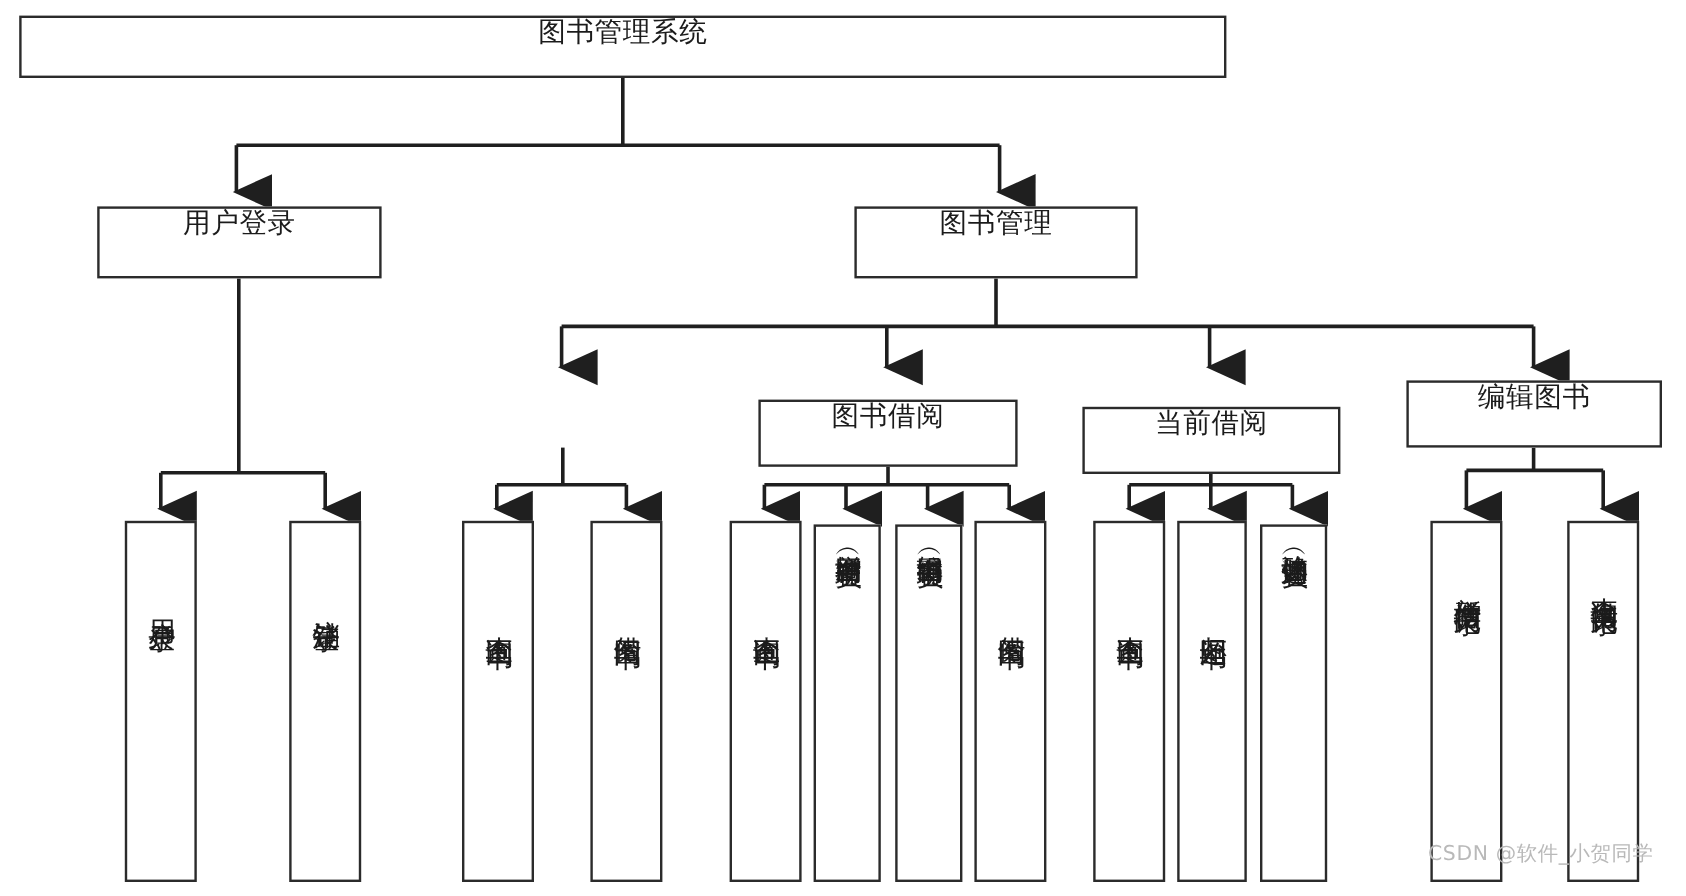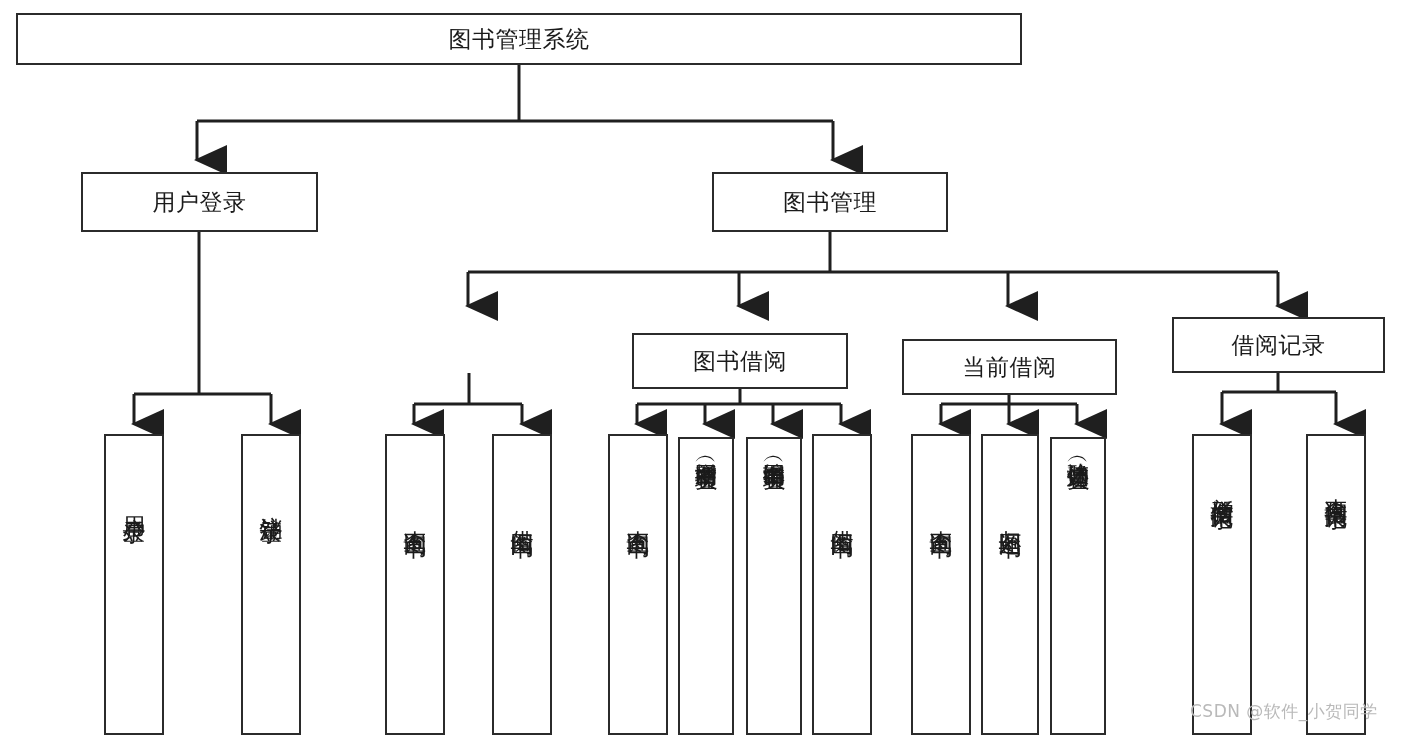--- a/index.html
+++ b/index.html
@@ -24,21 +24,20 @@
     width: 1405px;
     height: 747px;
     pointer-events: none;
   }
   .node {
     position: absolute;
     box-sizing: border-box;
     border: 2px solid #2b2b2b;
     background: #ffffff;
     display: flex;
-    align-items: center;
     justify-content: center;
     color: #1b1b1b;
   }
   .node .lbl {
     display: block;
     text-align: center;
     line-height: 1.06;
     letter-spacing: 0.5px;
   }
   
@@ -146,21 +145,21 @@
     <span class="lbl">图书管理</span>
   </div>
 
   <div class="node h" style="left:632px; top:317px; width:216px; height:56px;margin-top:16px;">
     <span class="lbl">图书借阅</span>
   </div>
   <div class="node h" style="left:902px; top:317px; width:215px; height:56px;margin-top:22px;">
     <span class="lbl">当前借阅</span>
   </div>
   <div class="node h" style="left:1172px; top:317px; width:213px; height:56px;">
-    <span class="lbl">借阅记录</span>
+    <span class="lbl">编辑图书</span>
   </div>
 
   <div class="node v" style="left:104px; top:434px; width:60px; height:301px; padding-top:62px;">
     <span class="lbl">用户登录</span>
   </div>
   <div class="node v" style="left:241px; top:434px; width:60px; height:301px; padding-top:62px;">
     <span class="lbl">注销登录</span>
   </div>
 
   <div class="node v" style="left:385px; top:434px; width:60px; height:301px; padding-top:76px;">

